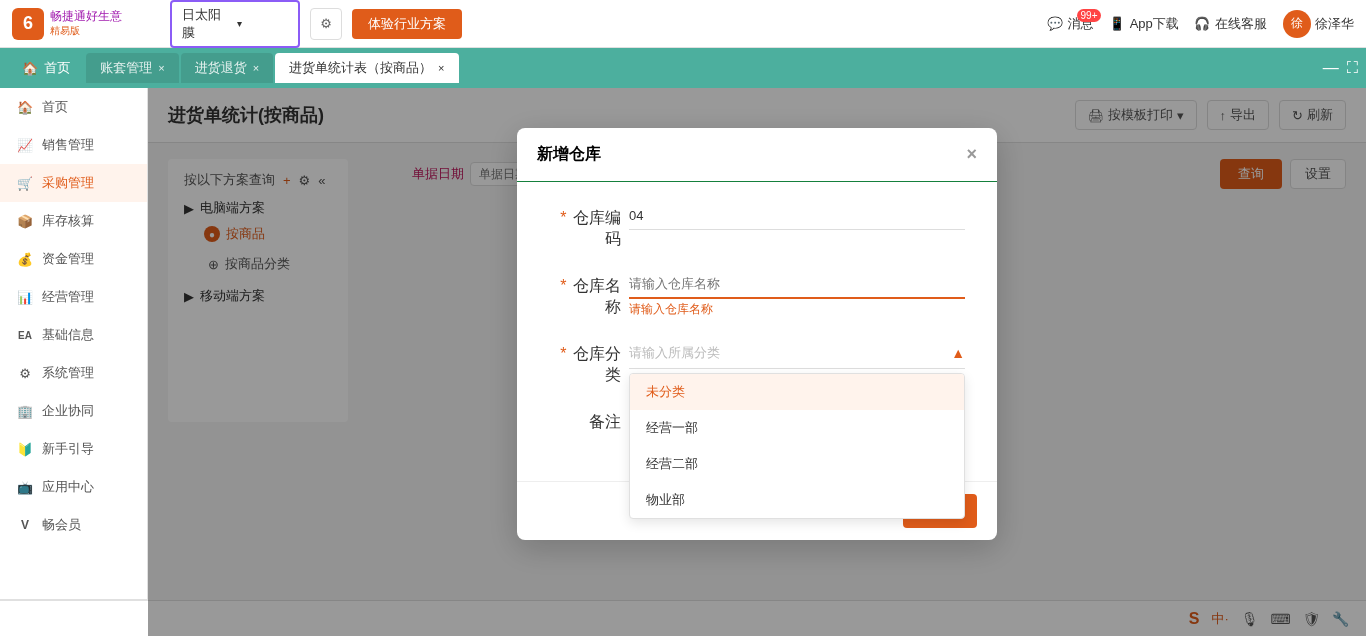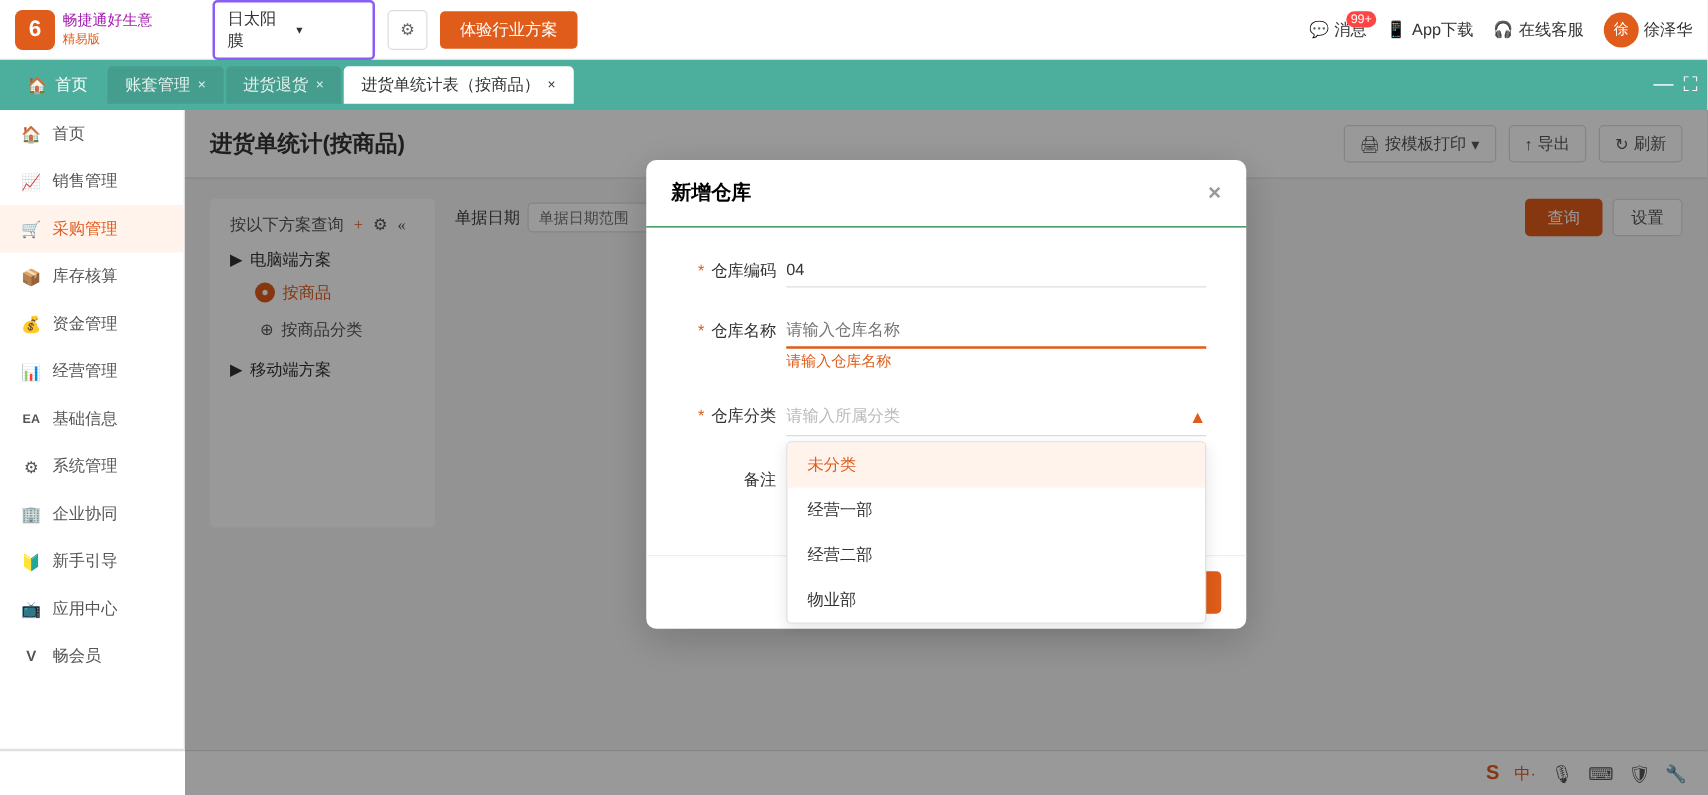--- a/index.html
+++ b/index.html
@@ -128,21 +128,21 @@
     .modal-header {
       display: flex; align-items: center; justify-content: space-between;
       padding: 16px 20px; border-bottom: 1px solid #15803d; font-size: 16px; font-weight: bold;
     }
     .modal-close { cursor: pointer; color: #999; font-size: 18px; }
     .modal-body { padding: 20px 32px; }
     .form-row {
       display: flex; align-items: flex-start; margin-bottom: 20px; position: relative;
     }
     .form-label {
-      width: 80px; min-width: 80px; color: #333; font-size: 13px;
+      width: 80px; min-width: 80px; color: #333; font-size: 16px;
       padding-top: 6px; text-align: right; padding-right: 8px;
     }
     .required { color: #e05c1a; margin-right: 2px; }
     .form-field { flex: 1; position: relative; }
     .form-input {
       width: 100%; border: none; border-bottom: 1px solid #ddd;
       padding: 6px 0; font-size: 13px; outline: none; color: #333;
     }
     .form-input.error-border { border-bottom: 2px solid #e05c1a; }
     .error-msg { color: #e05c1a; font-size: 12px; margin-top: 2px; }
@@ -350,21 +350,21 @@
         <div class="action-btn">
           <span>↻</span>
           <span>刷新</span>
         </div>
       </div>
     </div>
 
     <div class="content-body">
       <div style="display:flex; gap:16px;">
 
-        <div class="filter-section" style="width:180px; min-width:180px;font-family:Liberation Serif, serif;">
+        <div class="filter-section" style="width:180px; min-width:180px;">
           <div class="filter-header">
             <span>按以下方案查询</span>
             <span style="color:#e05c1a; cursor:pointer;">+</span>
             <span style="cursor:pointer;">⚙</span>
             <span style="cursor:pointer;">«</span>
           </div>
           <div class="filter-schemes">
             <div class="scheme-group">
               <span>▶</span>
               <span>电脑端方案</span>
@@ -381,21 +381,21 @@
               <span>▶</span>
               <span>移动端方案</span>
             </div>
           </div>
         </div>
 
         <div style="flex:1;">
 
           <div class="filter-row">
             <div class="filter-item">
-              <span style="color:#404040; white-space:nowrap;">单据日期</span>
+              <span style="color:#be185d; white-space:nowrap;margin-left:48px;">单据日期</span>
               <input class="filter-input" type="text" placeholder="单据日期范围" style="">
             </div>
             <div class="filter-item">
               <span style="color:#555; white-space:nowrap;">付款状态</span>
             </div>
             <div class="filter-item">
               <span style="color:#555; white-space:nowrap;">单据状态</span>
               <select class="filter-select">
                 <option></option>
               </select>

